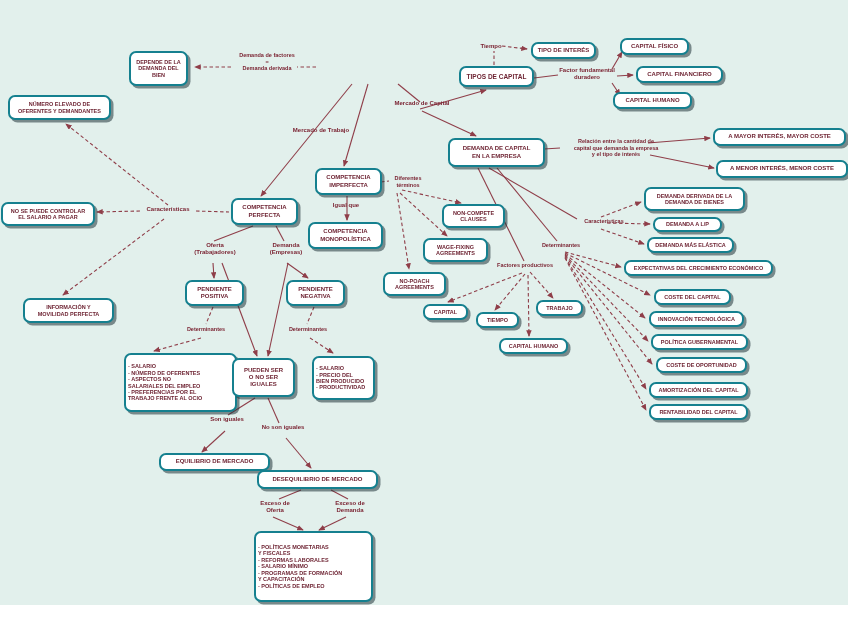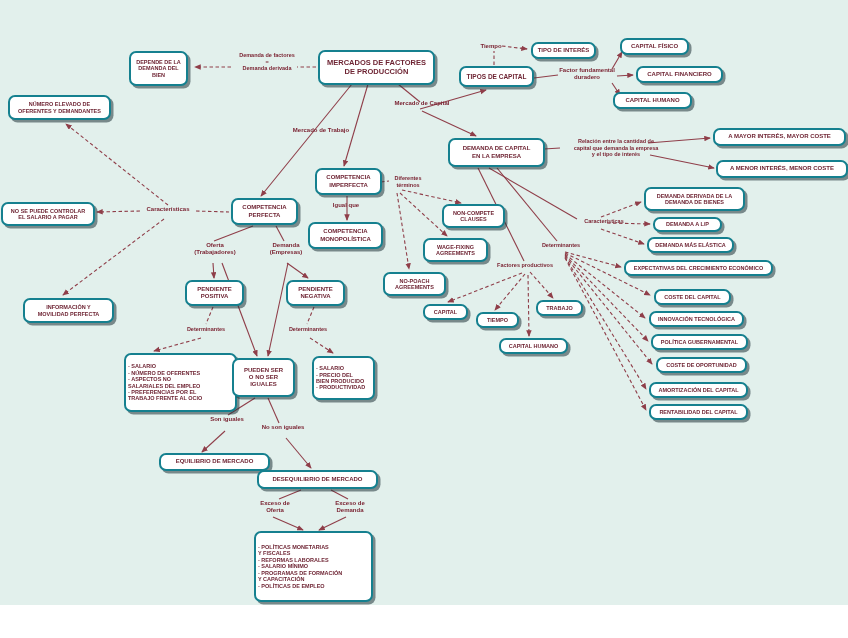--- a/index.html
+++ b/index.html
@@ -89,22 +89,20 @@
       <line x1="565" y1="256" x2="652" y2="364" marker-end="url(#arr)"></line>
       <line x1="565" y1="257" x2="646" y2="389" marker-end="url(#arr)"></line>
       <line x1="565" y1="258" x2="646" y2="410" marker-end="url(#arr)"></line>
       <line x1="522" y1="273" x2="448" y2="302" marker-end="url(#arr)"></line>
       <line x1="525" y1="274" x2="495" y2="310" marker-end="url(#arr)"></line>
       <line x1="530" y1="272" x2="553" y2="298" marker-end="url(#arr)"></line>
       <line x1="528" y1="275" x2="529" y2="336" marker-end="url(#arr)"></line>
     </g>
   </svg>
 
-  <div class="node" style="left:318px;top:50px;width:117px;height:35px;font-size:7.5px">MERCADOS DE FACTORES
-DE PRODUCCIÓN</div>
   <div class="node" style="left:129px;top:51px;width:59px;height:35px;font-size:5.5px">DEPENDE DE LA
 DEMANDA DEL
 BIEN</div>
   <div class="node" style="left:531px;top:42px;width:65px;height:17px">TIPO DE INTERÉS</div>
   <div class="node" style="left:459px;top:66px;width:75px;height:21px;font-size:6.5px">TIPOS DE CAPITAL</div>
   <div class="node" style="left:620px;top:38px;width:69px;height:17px">CAPITAL FÍSICO</div>
   <div class="node" style="left:636px;top:66px;width:87px;height:17px">CAPITAL FINANCIERO</div>
   <div class="node" style="left:613px;top:92px;width:79px;height:17px">CAPITAL HUMANO</div>
   <div class="node" style="left:8px;top:95px;width:103px;height:25px;font-size:5.5px">NÚMERO ELEVADO DE
 OFERENTES Y DEMANDANTES</div>

